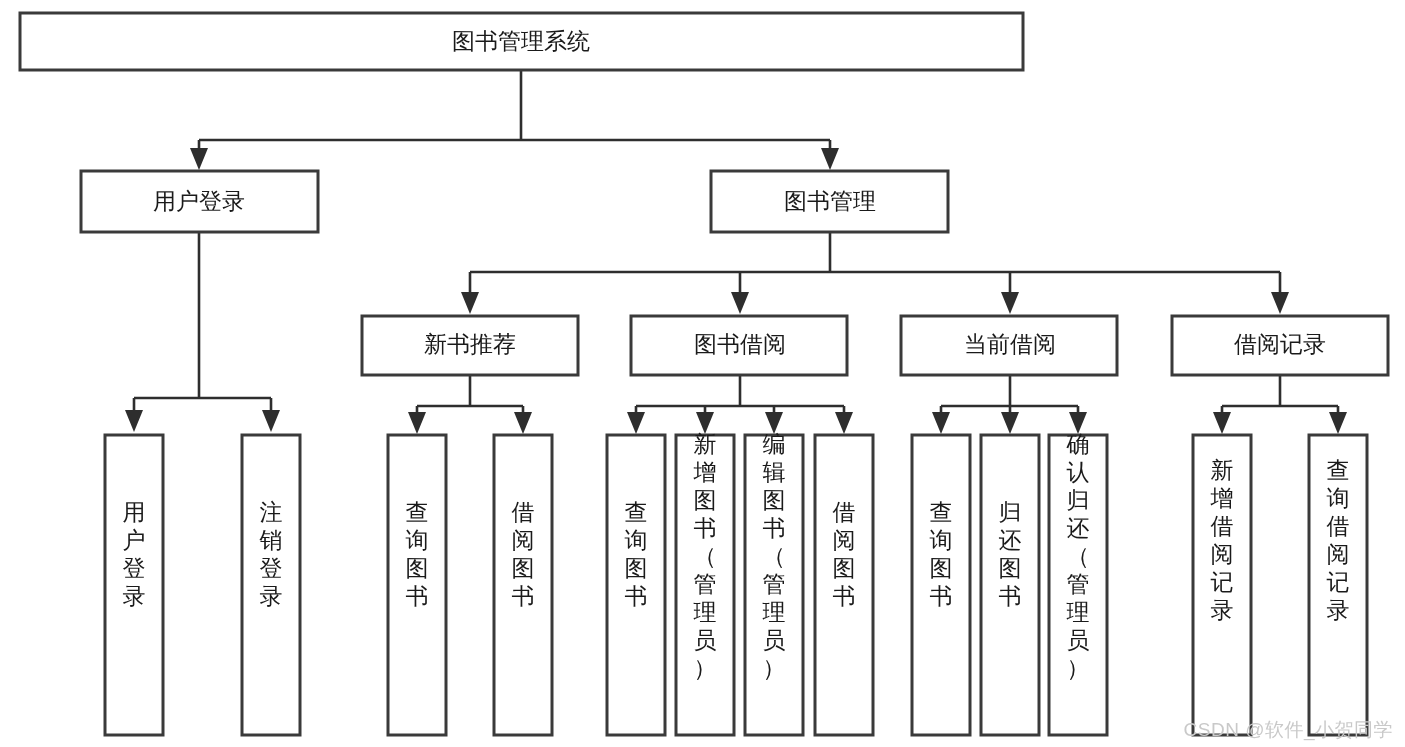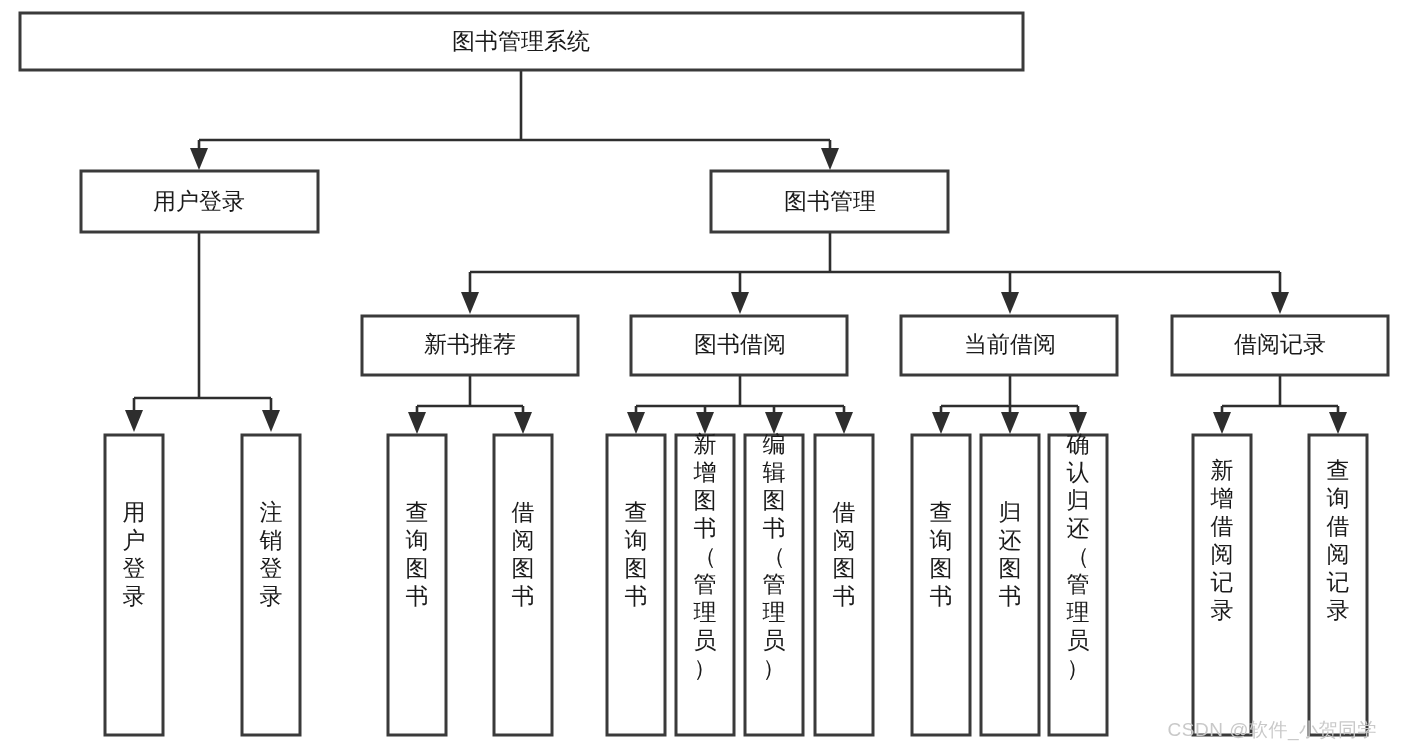--- a/index.html
+++ b/index.html
@@ -21,21 +21,21 @@
   }
   .leaf-label{
     font-family:"Liberation Sans","DejaVu Sans",sans-serif;
     font-size:23px;
     fill:#1a1a1a;
   }
   .conn{stroke:#2e2e2e;stroke-width:2.6;fill:none;}
   .arrowhead{fill:#2e2e2e;stroke:none;}
   .watermark{
     position:absolute;
-    right:28px;bottom:4px;
+    right:12px;bottom:4px;
     font-family:"Liberation Sans","DejaVu Sans",sans-serif;
     font-size:19px;
     color:#c9c9c9;
     letter-spacing:0.5px;
     white-space:nowrap;
     pointer-events:none;
   }
 </style>
 </head>
 <body>

